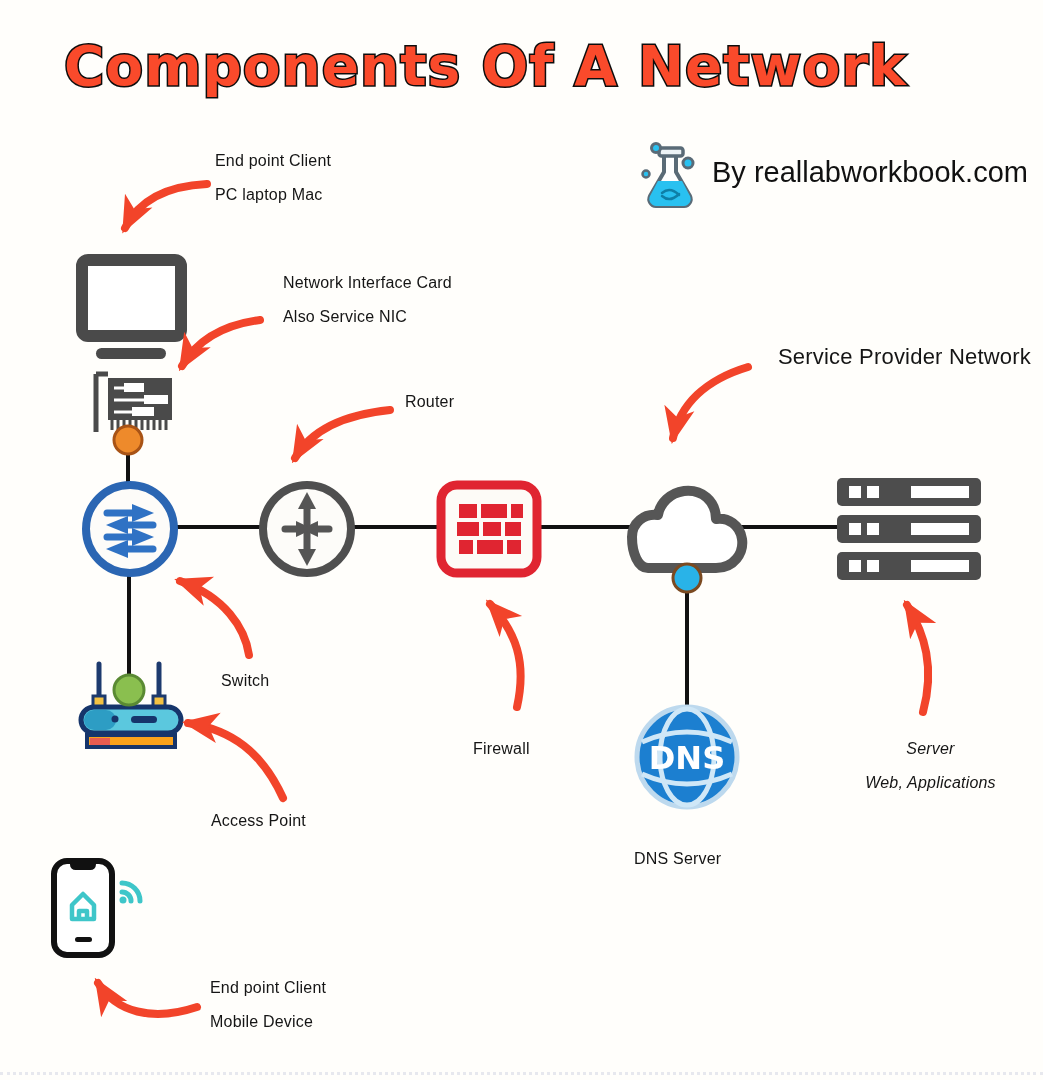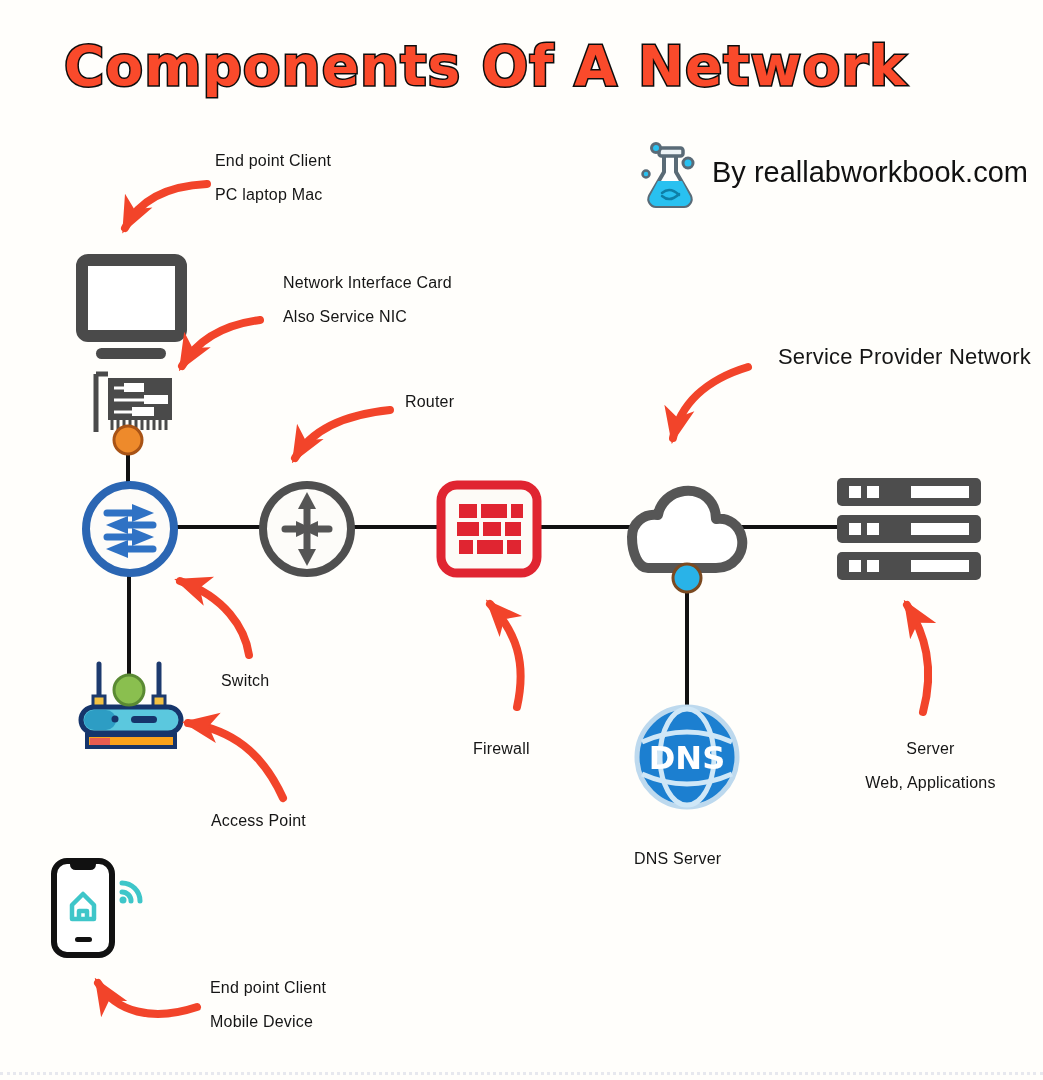--- a/index.html
+++ b/index.html
@@ -223,21 +223,21 @@
   </div>
 
   <div class="label" style="left:473px;top:732px;">
     <span>Firewall</span>
   </div>
 
   <div class="label" style="left:634px;top:842px;">
     <span>DNS Server</span>
   </div>
 
-  <div class="label" style="left:828px;top:732px;width:205px;text-align:center;">
+  <div class="label" style="left:828px;top:732px;width:205px;text-align:center;font-style:italic;">
     <span>Server</span>
     <span>Web, Applications</span>
   </div>
 
   <div class="label" style="left:211px;top:804px;">
     <span>Access Point</span>
   </div>
 
   <div class="label" style="left:210px;top:971px;">
     <span>End point Client</span>

